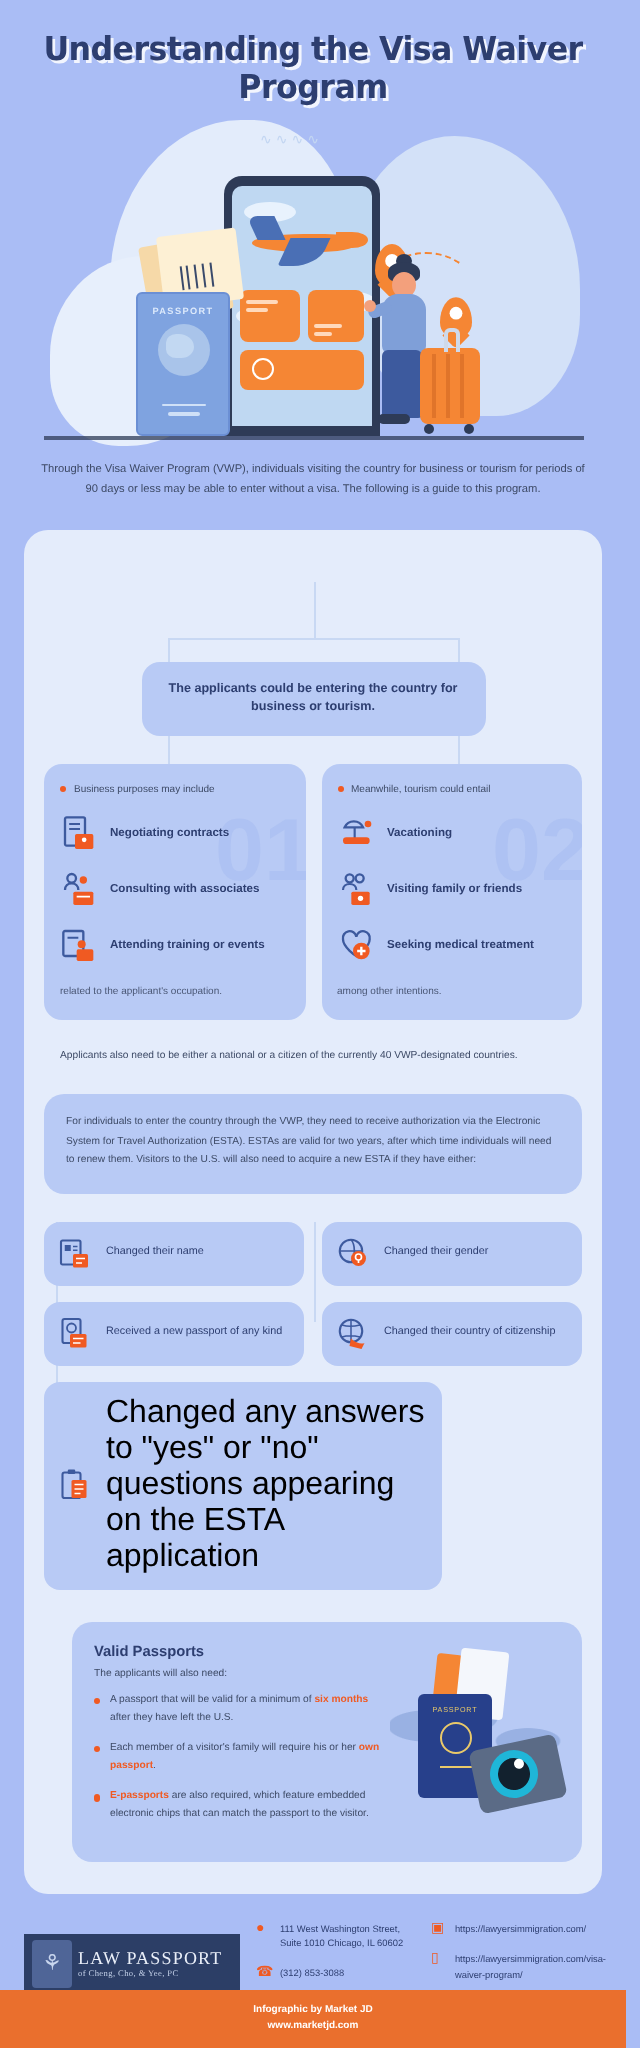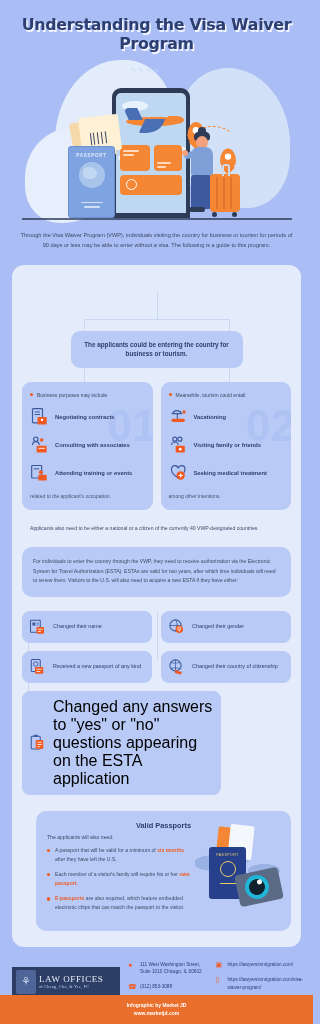--- a/index.html
+++ b/index.html
@@ -263,21 +263,21 @@
   
   .passports-card {
     margin: 16px 0 0 14px;
     background: #b8caf5;
     border-radius: 10px;
     padding: 10px 11px 12px 11px;
     position: relative;
     overflow: hidden;
     min-height: 110px;
   }
-  .passports-card h3 { font-size:7.4px; color:#2d3e70; margin-bottom:4px;text-align:center; }
+  .passports-card h3 { font-size:7.4px; color:#2d3e70; margin-bottom:4px; }
   .pp-sub { font-size:5.1px; color:#3d4a66; margin-bottom:6px; }
   .pp-bullet {
     font-size:5.1px; color:#3d4a66; line-height:1.8;
     padding-left:8px; position:relative; margin-bottom:6px; width:62%;
   }
   .pp-bullet::before {
     content:''; position:absolute; left:0; top:3px;
     width:3.4px;height:3.4px;border-radius:50%;background:#f05a22;
   }
   .hl { color:#f05a22; font-weight:bold; }
@@ -598,21 +598,21 @@
     <div class="pp-bullet">
       <span class="hl">E-passports</span><span> are also required, which feature embedded electronic chips that can match the passport to the visitor.</span>
     </div>
   </div>
 </div>
 
 <div class="footer">
   <div class="logo-box">
     <div class="logo-mark">⚘</div>
     <div class="logo-txt">
-      <div class="l1">LAW OFFICES</div>
+      <div class="l1">LAW PASSPORT</div>
       <div class="l2">of Cheng, Cho, &amp; Yee, PC</div>
     </div>
   </div>
 
   <div class="contact-cols">
     <div class="ccol">
       <div class="crow">
         <div class="ci">●</div>
         <div class="ct">111 West Washington Street, Suite 1010 Chicago, IL 60602</div>
       </div>

